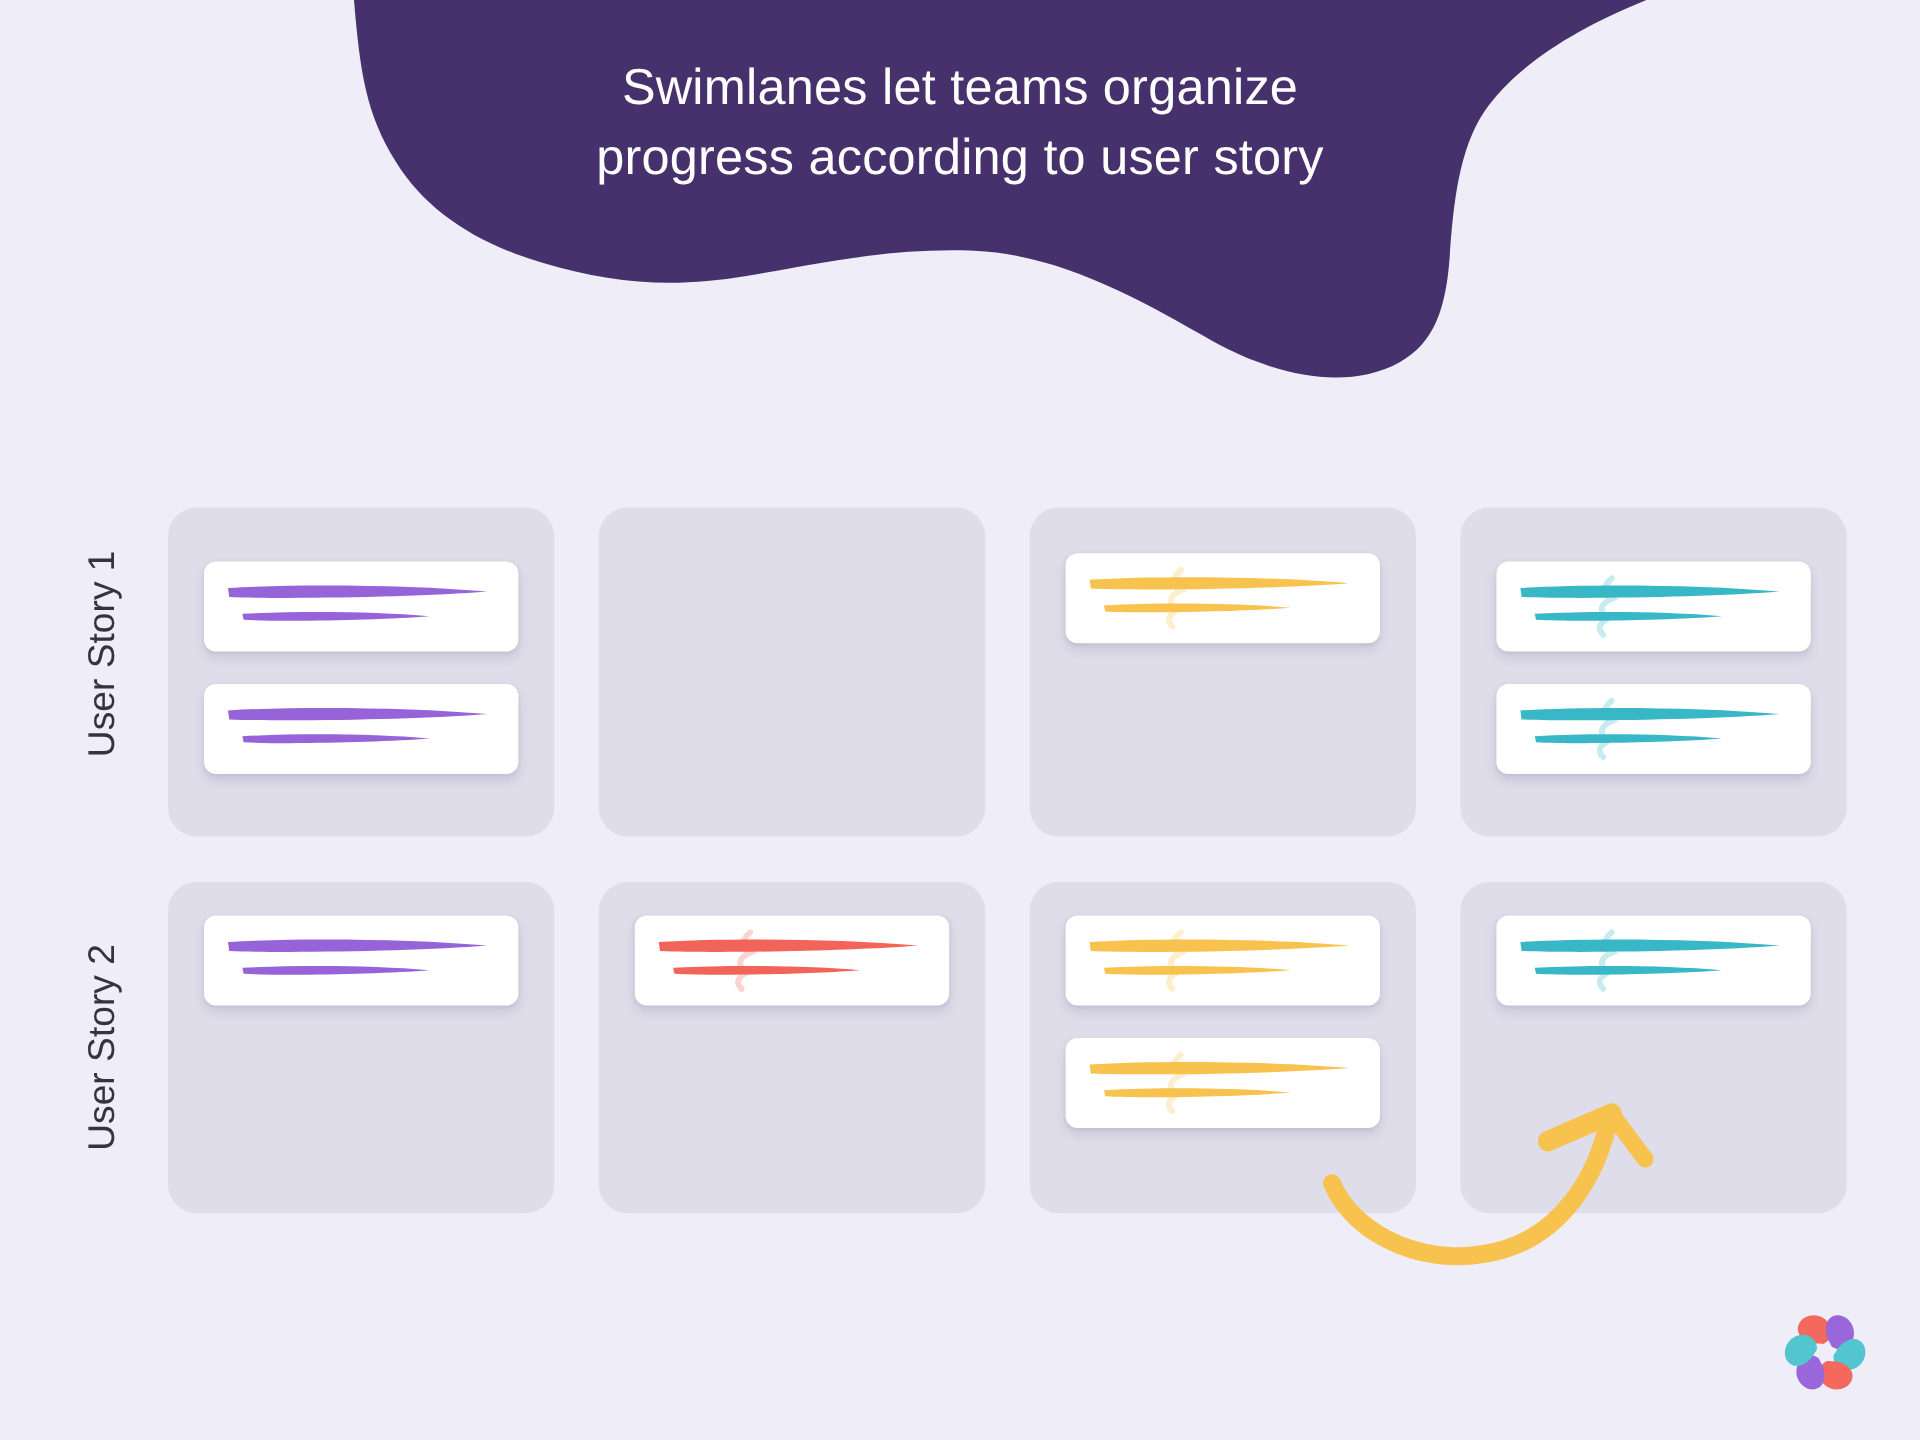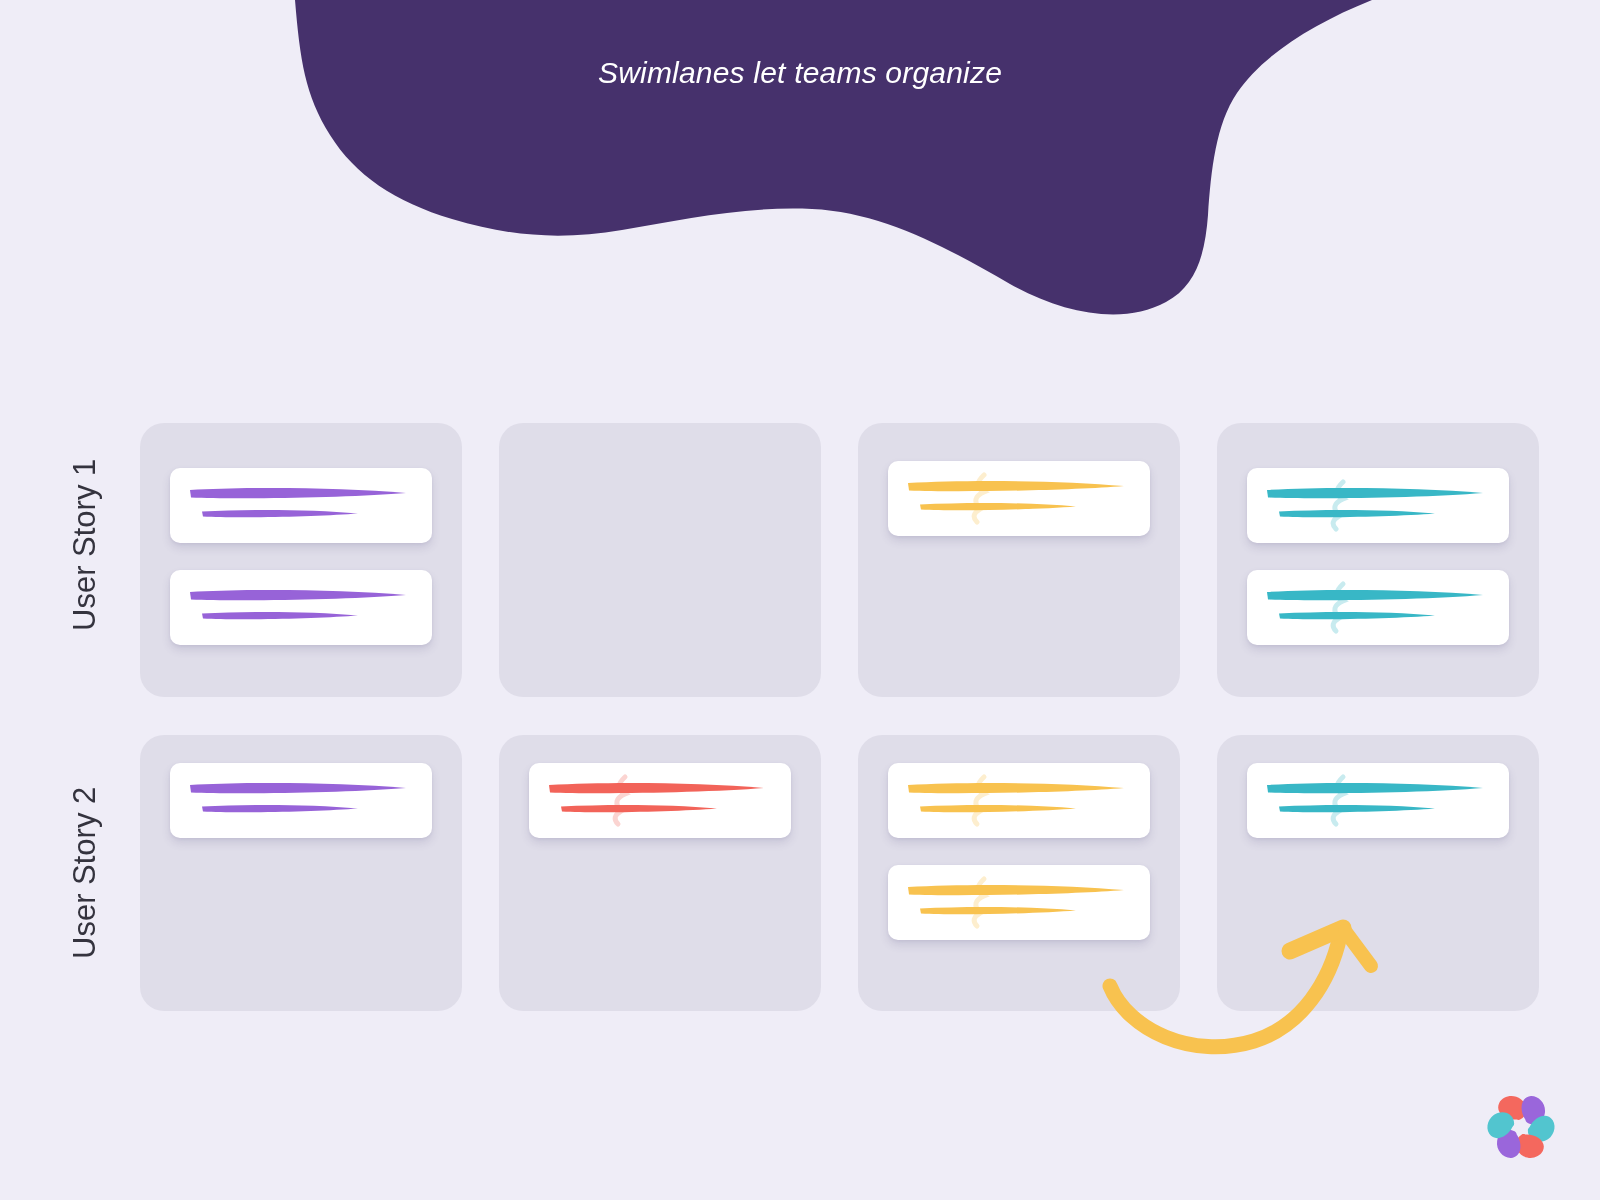--- a/index.html
+++ b/index.html
@@ -8,23 +8,22 @@
   }
   *{margin:0;padding:0;box-sizing:border-box;}
   html,body{width:1600px;height:1200px;}
   body{font-family:"Liberation Sans", sans-serif;background:var(--bg);}
   .page{position:relative;width:1600px;height:1200px;overflow:hidden;background:var(--bg);}
 
   
   .blob-svg{position:absolute;left:0;top:0;width:1600px;height:340px;display:block;}
   .title{
     position:absolute;left:400px;top:44px;width:800px;
-    text-align:center;color:#fff;font-size:30px;line-height:58px;font-weight:400;
+    text-align:center;color:#fff;font-size:42px;line-height:58px;font-weight:400;
     letter-spacing:.2px;
-    font-style:italic;
   }
 
   
   .headers{
     position:absolute;left:140px;top:346px;width:1399px;height:48px;
     display:grid;grid-template-columns:repeat(4,322px);gap:37px;
   }
   .headers .hdr{
     display:flex;align-items:flex-end;justify-content:center;
     font-size:31px;color:var(--ink);
@@ -77,20 +76,21 @@
          C882,212 948,248 1010,284
          C1062,313 1122,326 1166,302
          C1196,286 1205,255 1208,215
          C1211,170 1216,124 1237,93
          C1262,56 1312,24 1372,0
          Z"></path>
   </svg>
 
   <div class="title">
     <div>Swimlanes let teams organize</div>
+    <div>progress according to user story</div>
   </div>
 
 
   <div class="row-label r1">User Story 1</div>
   <div class="row-label r2">User Story 2</div>
 
   <div class="lane-row r1">
     <div class="lane">
         <div class="card">
     <svg viewBox="0 0 262 75">

